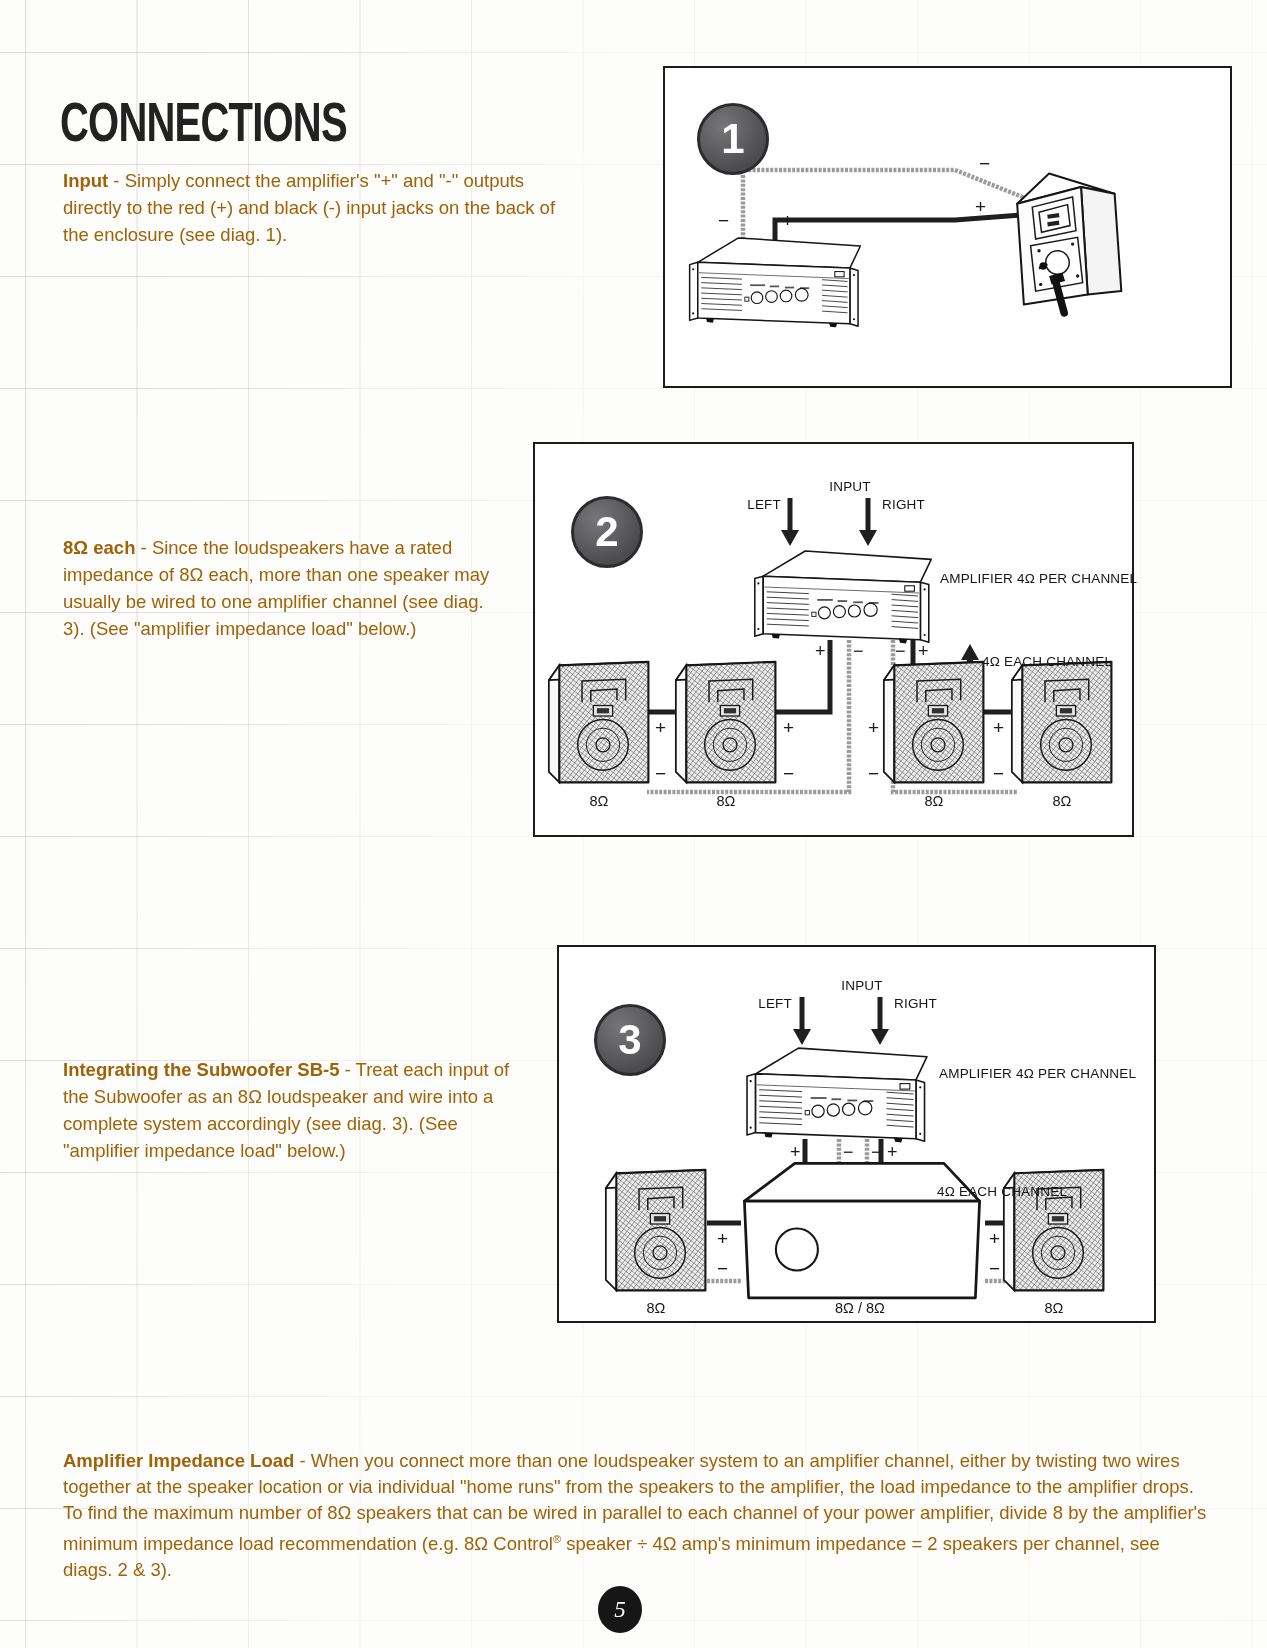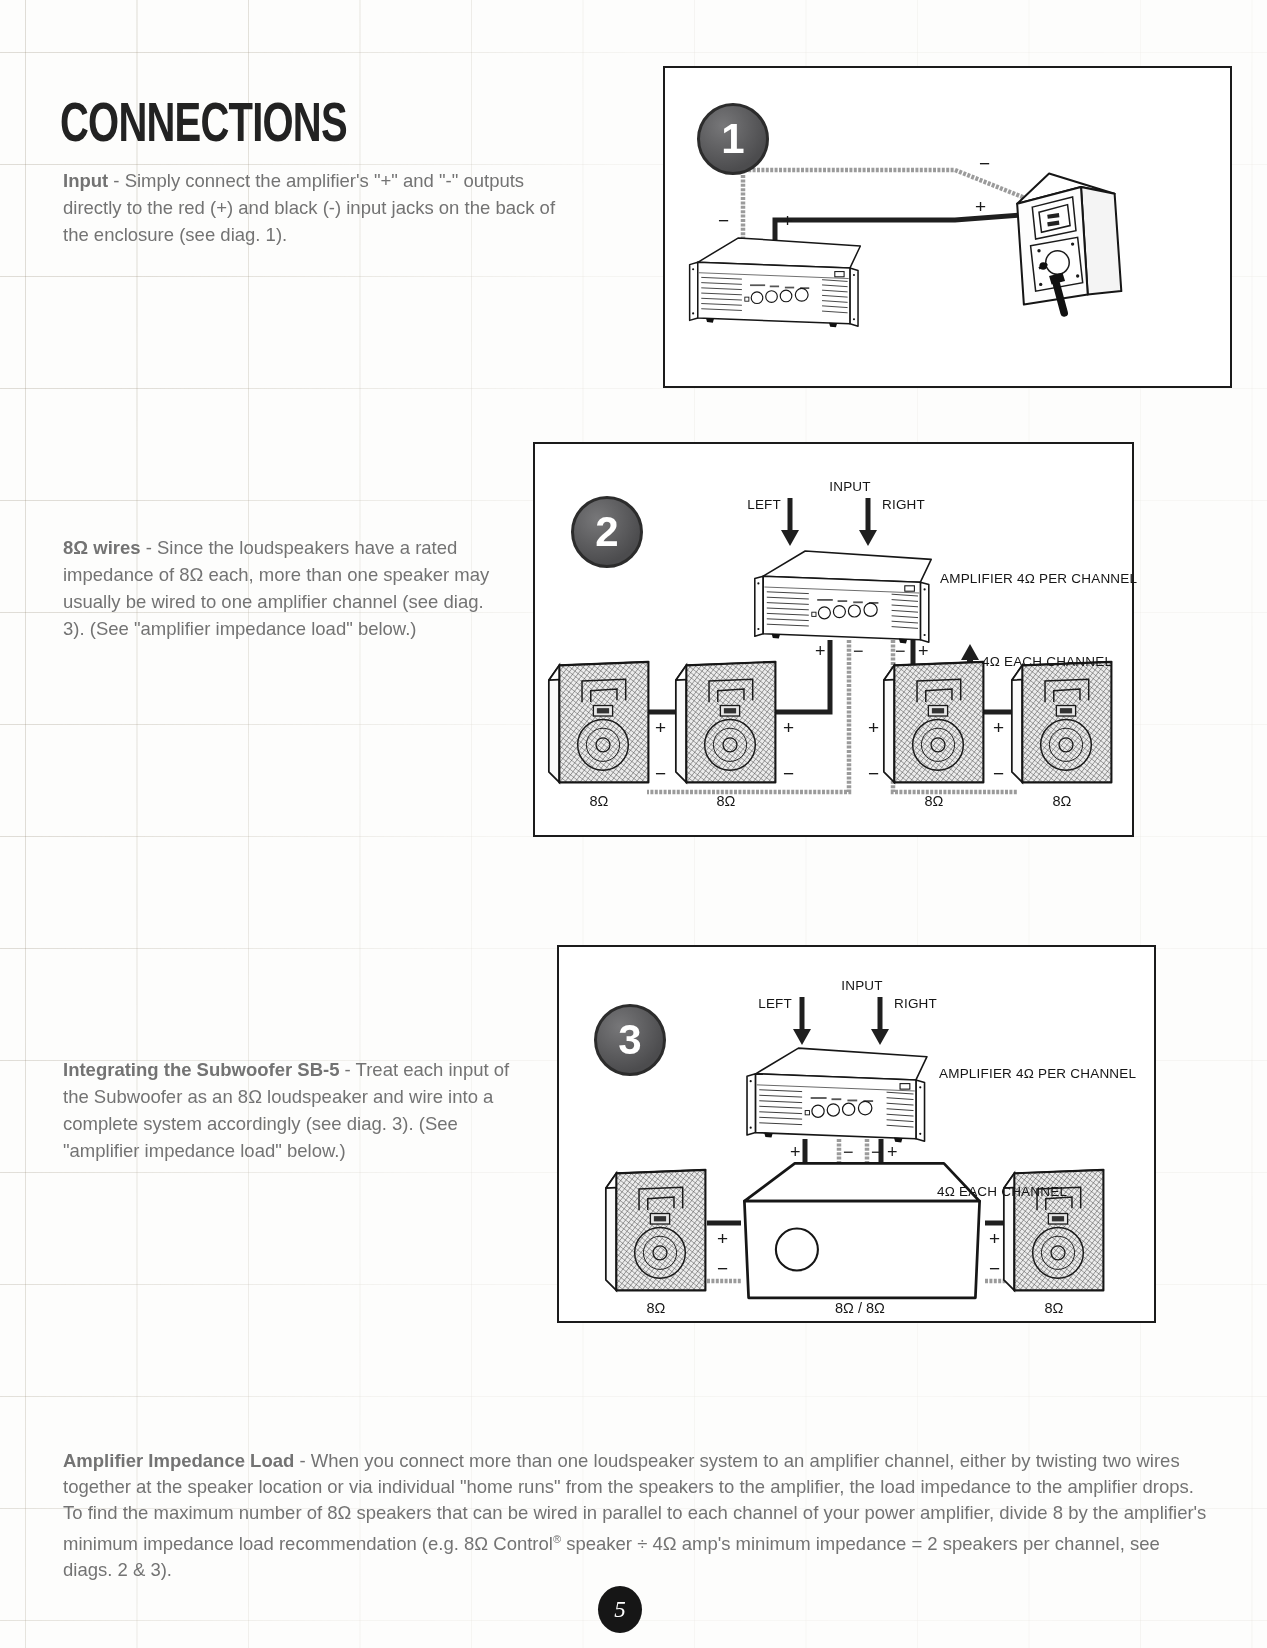--- a/index.html
+++ b/index.html
@@ -6,21 +6,21 @@
   body{width:1267px;height:1648px;position:relative;background:#fdfdfc;font-family:"Liberation Sans",sans-serif;color:#1c1c1c;overflow:hidden}
   .grid{position:absolute;inset:0;pointer-events:none;
     background-image:
       linear-gradient(to right, rgba(150,140,118,.28) 1px, transparent 1px),
       linear-gradient(to bottom, rgba(150,140,118,.28) 1px, transparent 1px);
     background-size:111.5px 112px;background-position:25px 52px;
     -webkit-mask-image:linear-gradient(100deg,#000 12%,rgba(0,0,0,.28) 40%,rgba(0,0,0,.18) 75%,rgba(0,0,0,.3));
     mask-image:linear-gradient(100deg,#000 12%,rgba(0,0,0,.28) 40%,rgba(0,0,0,.18) 75%,rgba(0,0,0,.3));}
   .page-title{position:absolute;left:60px;top:56px;font-size:50px;font-weight:bold;letter-spacing:-1px;
     transform:scale(.8,1.1);transform-origin:left top;color:#222;white-space:nowrap}
-  .para{position:absolute;font-size:18.5px;line-height:27px;color:#737373;text-align:left}
+  .para{position:absolute;font-size:18.5px;line-height:27px;color:#a16207;text-align:left}
   .para b{font-weight:bold}
   .para.small-lh{line-height:26px}
   .dbox{position:absolute;border:2.5px solid #1b1b1b;background:#fff}
   .art{position:absolute;left:0;top:0}
   .badge{position:absolute;width:66px;height:66px;border-radius:50%;
     background:radial-gradient(circle at 35% 30%, #777779, #4c4c4e 72%);
     border:3.5px solid #2c2c2c;display:flex;align-items:center;justify-content:center;
     color:#fff;font-size:42px;font-weight:bold}
   .lbl{position:absolute;font-size:13.5px;color:#161616;letter-spacing:.2px;white-space:nowrap;line-height:1.1}
   .sign{position:absolute;font-size:19px;color:#1a1a1a;line-height:1}
@@ -158,21 +158,21 @@
   <div class="badge" style="left:32px;top:35px">
       <span>1</span>
     </div>
   <span class="sign" style="left:53px;top:143px">−</span>
   <span class="sign" style="left:117px;top:143px">+</span>
   <span class="sign" style="left:314px;top:86px">−</span>
   <span class="sign" style="left:310px;top:129px">+</span>
 </div>
 
 <p class="para" style="left:63px;top:515px;width:428px">
-  <b>8Ω wires</b><span> - Since the loudspeakers have a rated impedance of 8Ω each, more than one speaker may usually be wired to one amplifier channel (see diag. 3). (See "amplifier impedance load" below.)</span>
+  <b>8Ω each</b><span> - Since the loudspeakers have a rated impedance of 8Ω each, more than one speaker may usually be wired to one amplifier channel (see diag. 3). (See "amplifier impedance load" below.)</span>
 </p>
 
 <div class="dbox" style="left:533px;top:442px;width:597px;height:391px">
   <svg class="art" width="597" height="391" viewBox="0 0 597 391">
     <g>
       <line x1="255" y1="54" x2="255" y2="88" stroke="#1f1f1f" stroke-width="5"></line>
       <polygon points="246,86 264,86 255,102" fill="#1f1f1f"></polygon>
       <line x1="333" y1="54" x2="333" y2="88" stroke="#1f1f1f" stroke-width="5"></line>
       <polygon points="324,86 342,86 333,102" fill="#1f1f1f"></polygon>
     </g>

